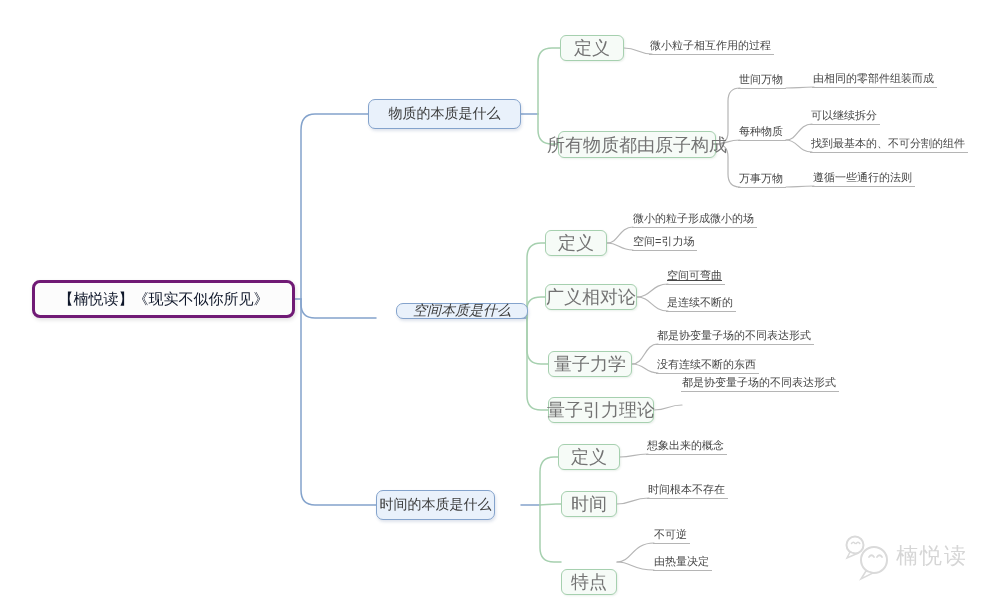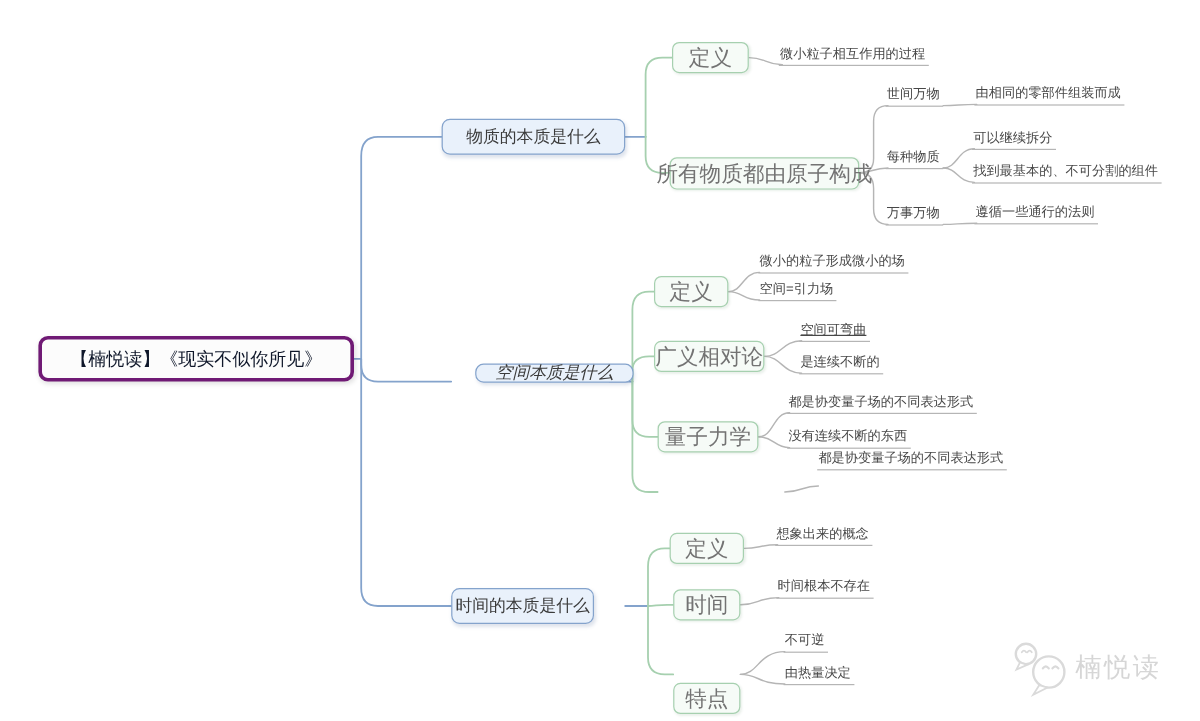--- a/index.html
+++ b/index.html
@@ -94,20 +94,21 @@
   <div class="leaf" style="left:632px;top:234px;">空间=引力场</div>
 
   <div class="node node-l2" style="left:545px;top:284px;width:92px;height:26px;">广义相对论</div>
   <div class="leaf" style="left:666px;top:268px;text-decoration:underline;">空间可弯曲</div>
   <div class="leaf" style="left:666px;top:295px;">是连续不断的</div>
 
   <div class="node node-l2" style="left:548px;top:351px;width:84px;height:26px;">量子力学</div>
   <div class="leaf" style="left:656px;top:328px;">都是协变量子场的不同表达形式</div>
   <div class="leaf" style="left:656px;top:357px;">没有连续不断的东西</div>
 
+  <div class="node node-l2" style="left:548px;top:397px;width:106px;height:26px;">量子引力理论</div>
   <div class="leaf" style="left:681px;top:375px;">都是协变量子场的不同表达形式</div>
 
   <div class="node node-l2" style="left:558px;top:444px;width:62px;height:26px;">定义</div>
   <div class="leaf" style="left:646px;top:438px;">想象出来的概念</div>
 
   <div class="node node-l2" style="left:561px;top:491px;width:56px;height:26px;">时间</div>
   <div class="leaf" style="left:647px;top:482px;">时间根本不存在</div>
 
   <div class="node node-l2" style="left:561px;top:549px;width:56px;height:26px;margin-top:20px;">特点</div>
   <div class="leaf" style="left:653px;top:527px;">不可逆</div>

